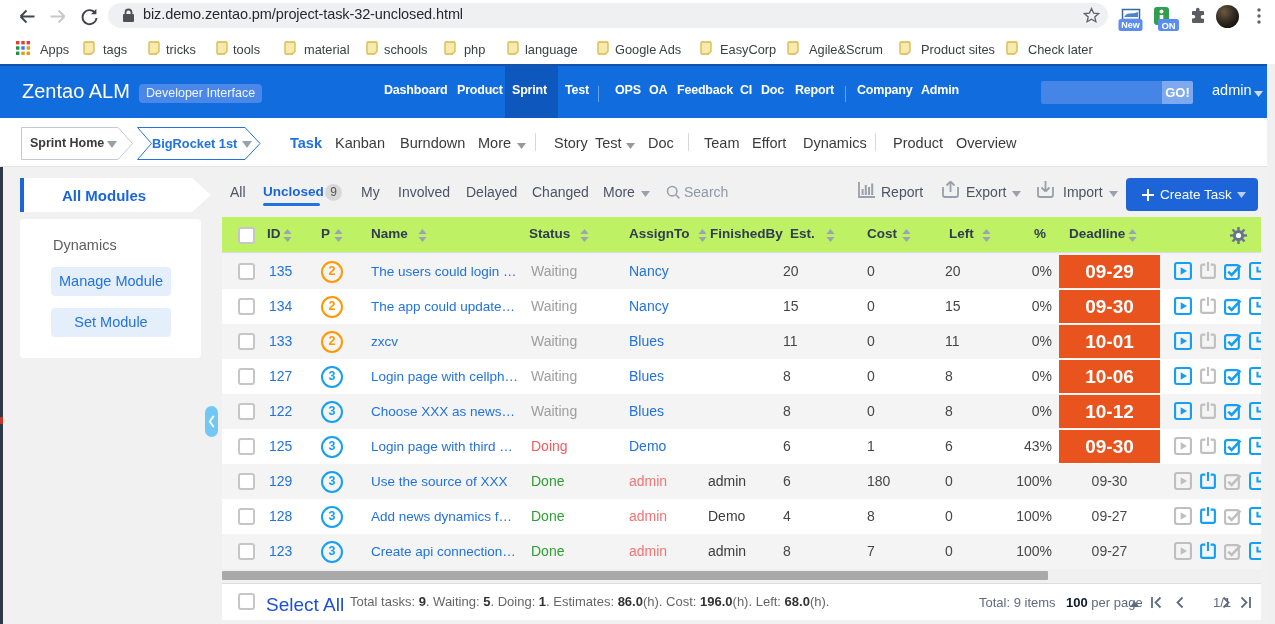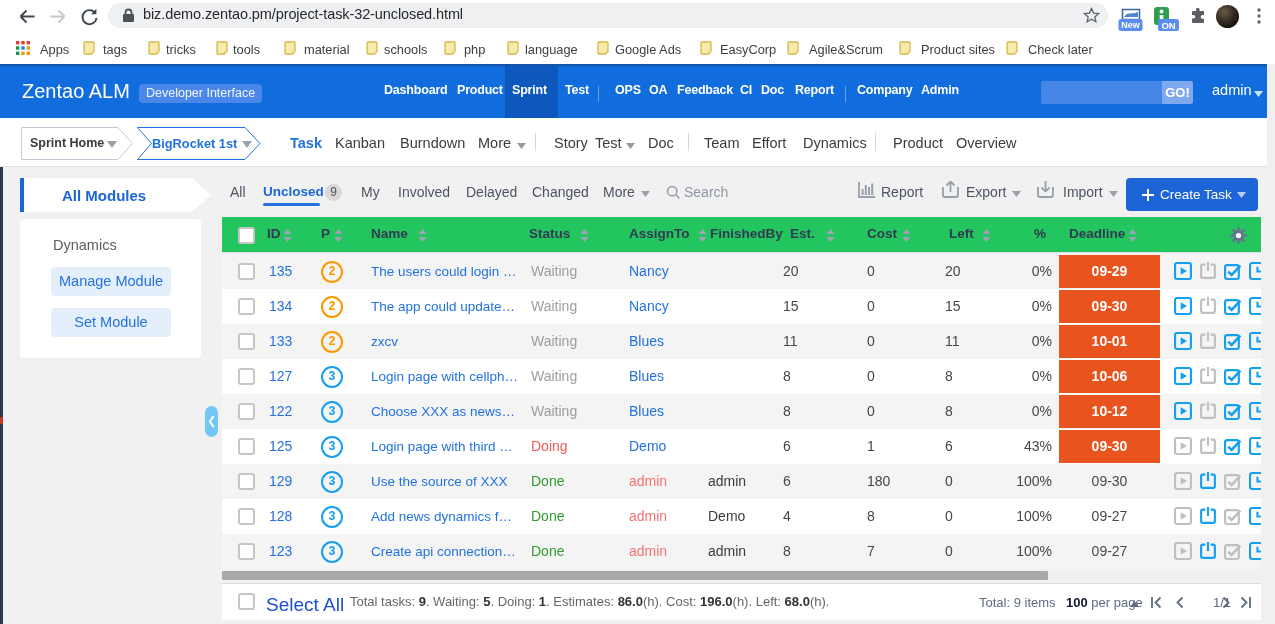--- a/index.html
+++ b/index.html
@@ -41,39 +41,39 @@
 #shandle { position:absolute; left:205px; top:239px; width:13px; height:31px; background:#72c7f5; border-radius:7px; }
 
 .tab { position:absolute; top:17px; font-size:14px; color:#4c5464; }
 #tabact { font-weight:bold; color:#1a66d9; font-size:13.5px; }
 #tabline { position:absolute; left:263px; top:36px; width:57px; height:3px; background:#2272e0; border-radius:2px; }
 #tabnum { position:absolute; left:325px; top:17px; width:17px; height:17px; background:#d8d8d8; border-radius:9px; font-size:12px; color:#555; text-align:center; line-height:17px; }
 .tbtn { position:absolute; top:17px; font-size:14px; color:#4c5464; }
 #createbtn { position:absolute; left:1126px; top:11px; width:132px; height:33px; background:#1c64d8; border-radius:4px; }
 
 #tbl { position:absolute; left:222px; top:50px; width:1039px; height:352px; overflow:hidden; }
-#thead { position:absolute; left:0; top:0; width:1039px; height:36px; background:#22c55e; border-bottom:1px solid #d8dde6; font-weight:bold; color:#313c52; font-size:13.5px; }
+#thead { position:absolute; left:0; top:0; width:1039px; height:36px; background:#bef264; border-bottom:1px solid #d8dde6; font-weight:bold; color:#313c52; font-size:13.5px; }
 .trow { position:absolute; left:0; width:1039px; height:35px; font-size:14px; color:#464646; }
 .zebra { background:#f4f4f4; }
 .wrow { background:#fff; }
 .cell { position:absolute; top:9px; }
 .cbx { position:absolute; left:16px; width:17px; height:17px; border:2px solid #c6c6c6; border-radius:3px; background:#fff; }
 .idc { position:absolute; left:47px; color:#2272e0; }
 .pri { position:absolute; left:99px; top:7px; width:22px; height:22px; border-radius:50%; border:2.5px solid; font-size:12.5px; font-weight:bold; text-align:center; line-height:17px; }
 .p2 { border-color:#ff9800; color:#ff9800; }
 .p3 { border-color:#159ff1; color:#159ff1; }
 .namec { position:absolute; left:149px; color:#2272e0; font-size:13.5px; top:10px; }
 .stc { position:absolute; left:309px; }
 .asc { position:absolute; left:407px; color:#2272e0; }
 .fbc { position:absolute; left:486px; color:#3c3c3c; }
 .estc { position:absolute; left:561px; }
 .costc { position:absolute; left:645px; }
 .leftc { position:absolute; left:723px; }
 .pctc { position:absolute; left:760px; width:70px; text-align:right; }
-.ddl { position:absolute; left:837px; top:1px; width:101px; height:33px; background:#e8531e; color:#fff; font-size:14px; font-weight:bold; text-align:center; line-height:33px; }
+.ddl { position:absolute; left:837px; top:1px; width:101px; height:33px; background:#e8531e; color:#fff; font-size:19px; font-weight:bold; text-align:center; line-height:33px; }
 .ddlplain { position:absolute; left:837px; top:0; width:101px; height:35px; color:#4a4a4a; font-size:14px; text-align:center; line-height:35px; }
 .st-wait { color:#9d9d9d; }
 .st-doing { color:#f55a5a; }
 .st-done { color:#2f9e2f; }
 .as-red { color:#f47373; }
 .aicon { position:absolute; top:8px; width:18px; height:18px; }
 
 #hscroll { position:absolute; left:222px; top:403px; width:1039px; height:11px; background:#f0f0f0; }
 #hthumb { position:absolute; left:0; top:1px; width:826px; height:9px; background:#a9a9a9; border-radius:1px; }
 #tfoot { position:absolute; left:222px; top:416px; width:1039px; height:37px; background:#fff; border-top:1px solid #ddd; }

